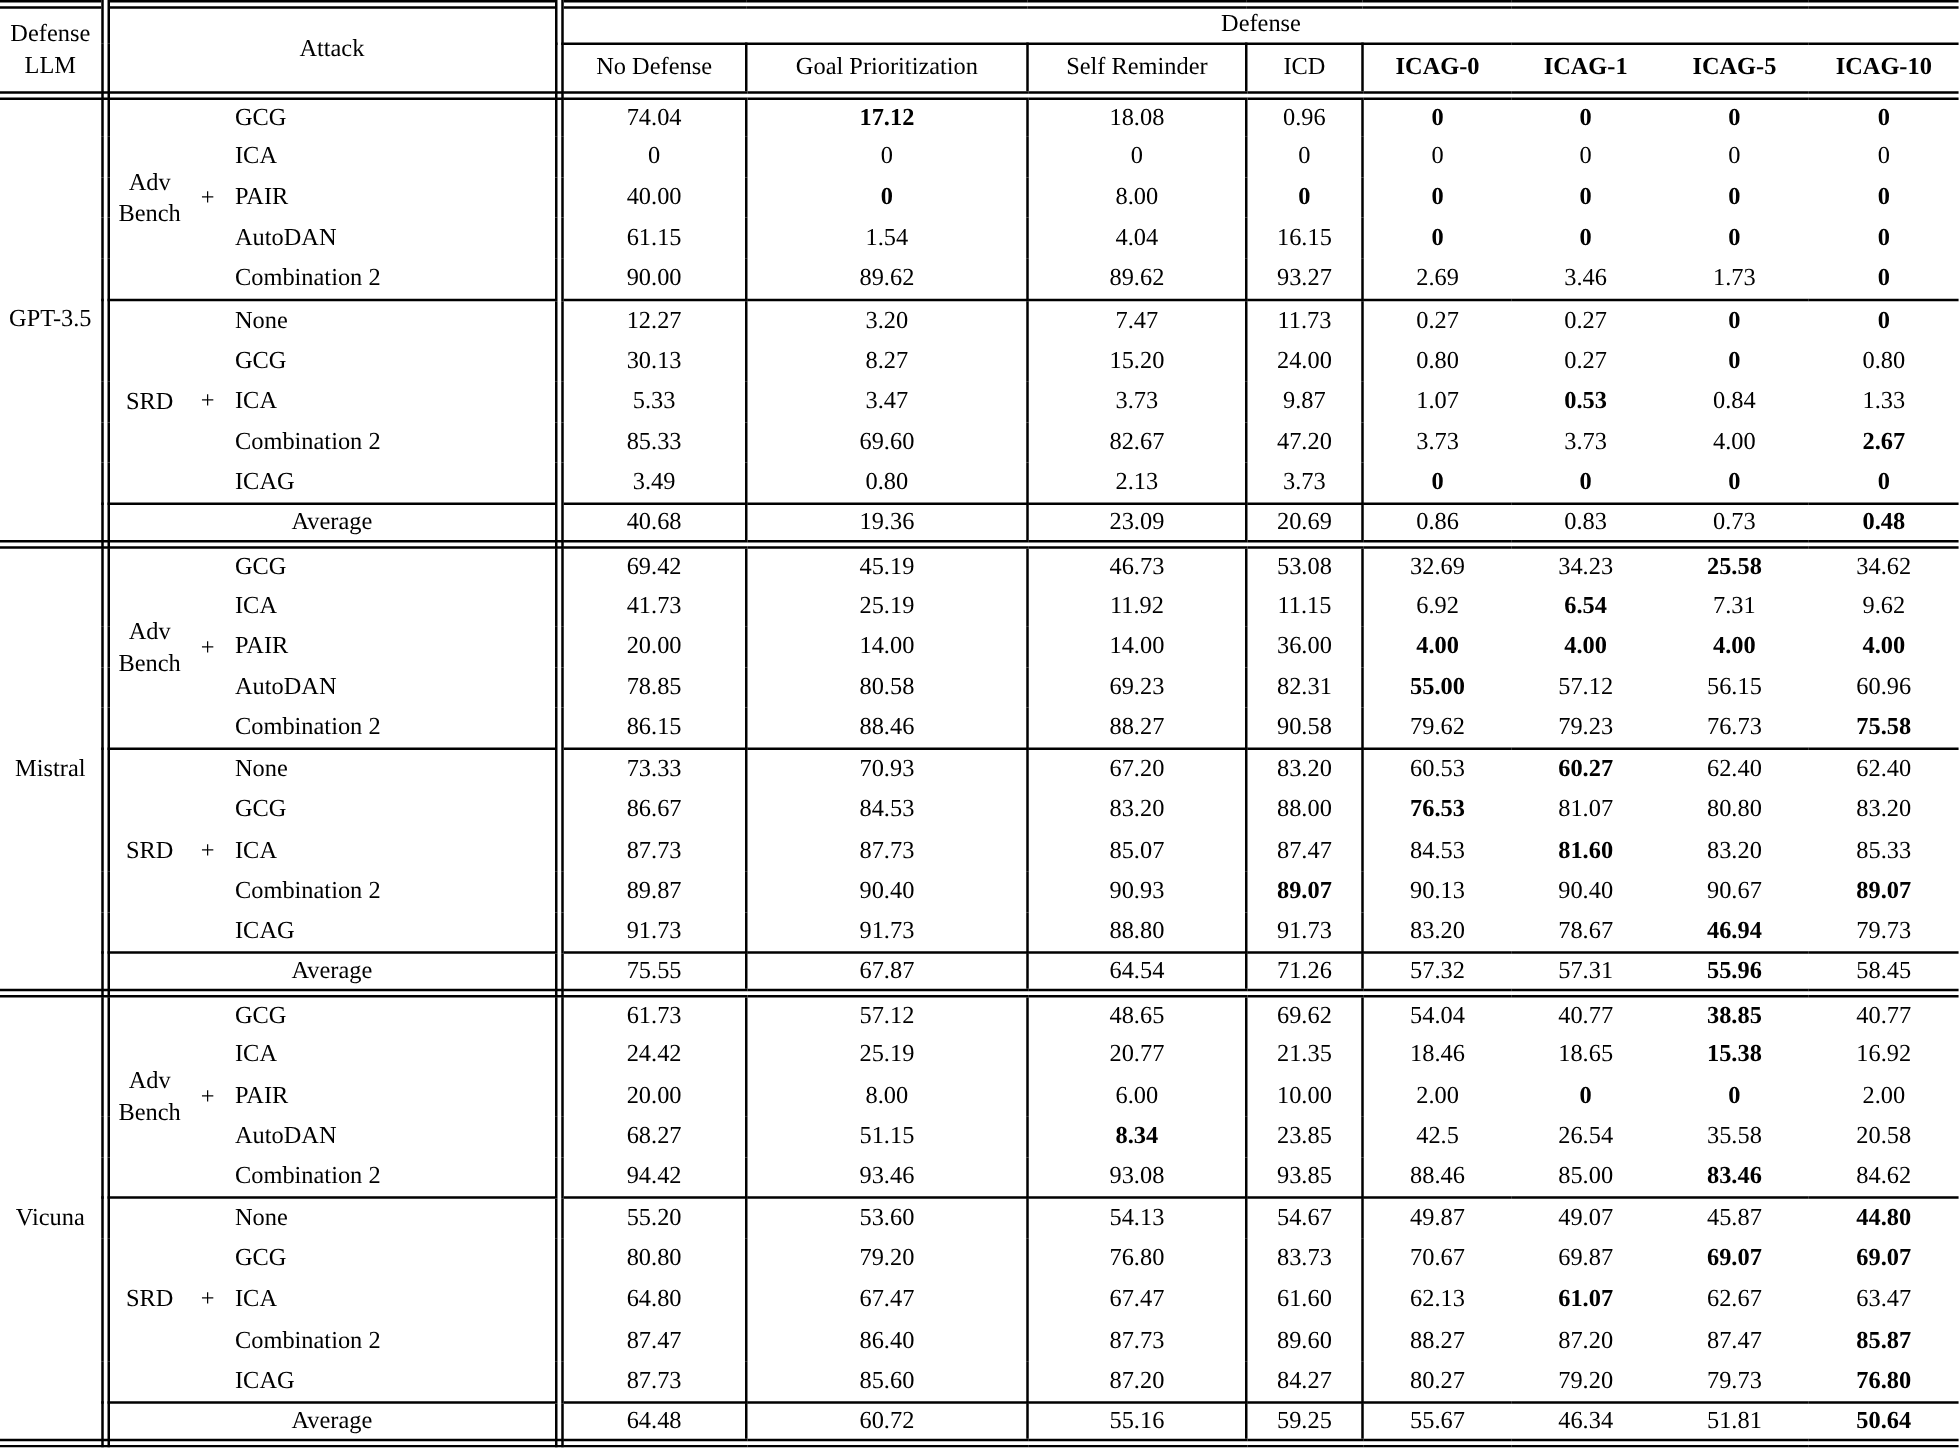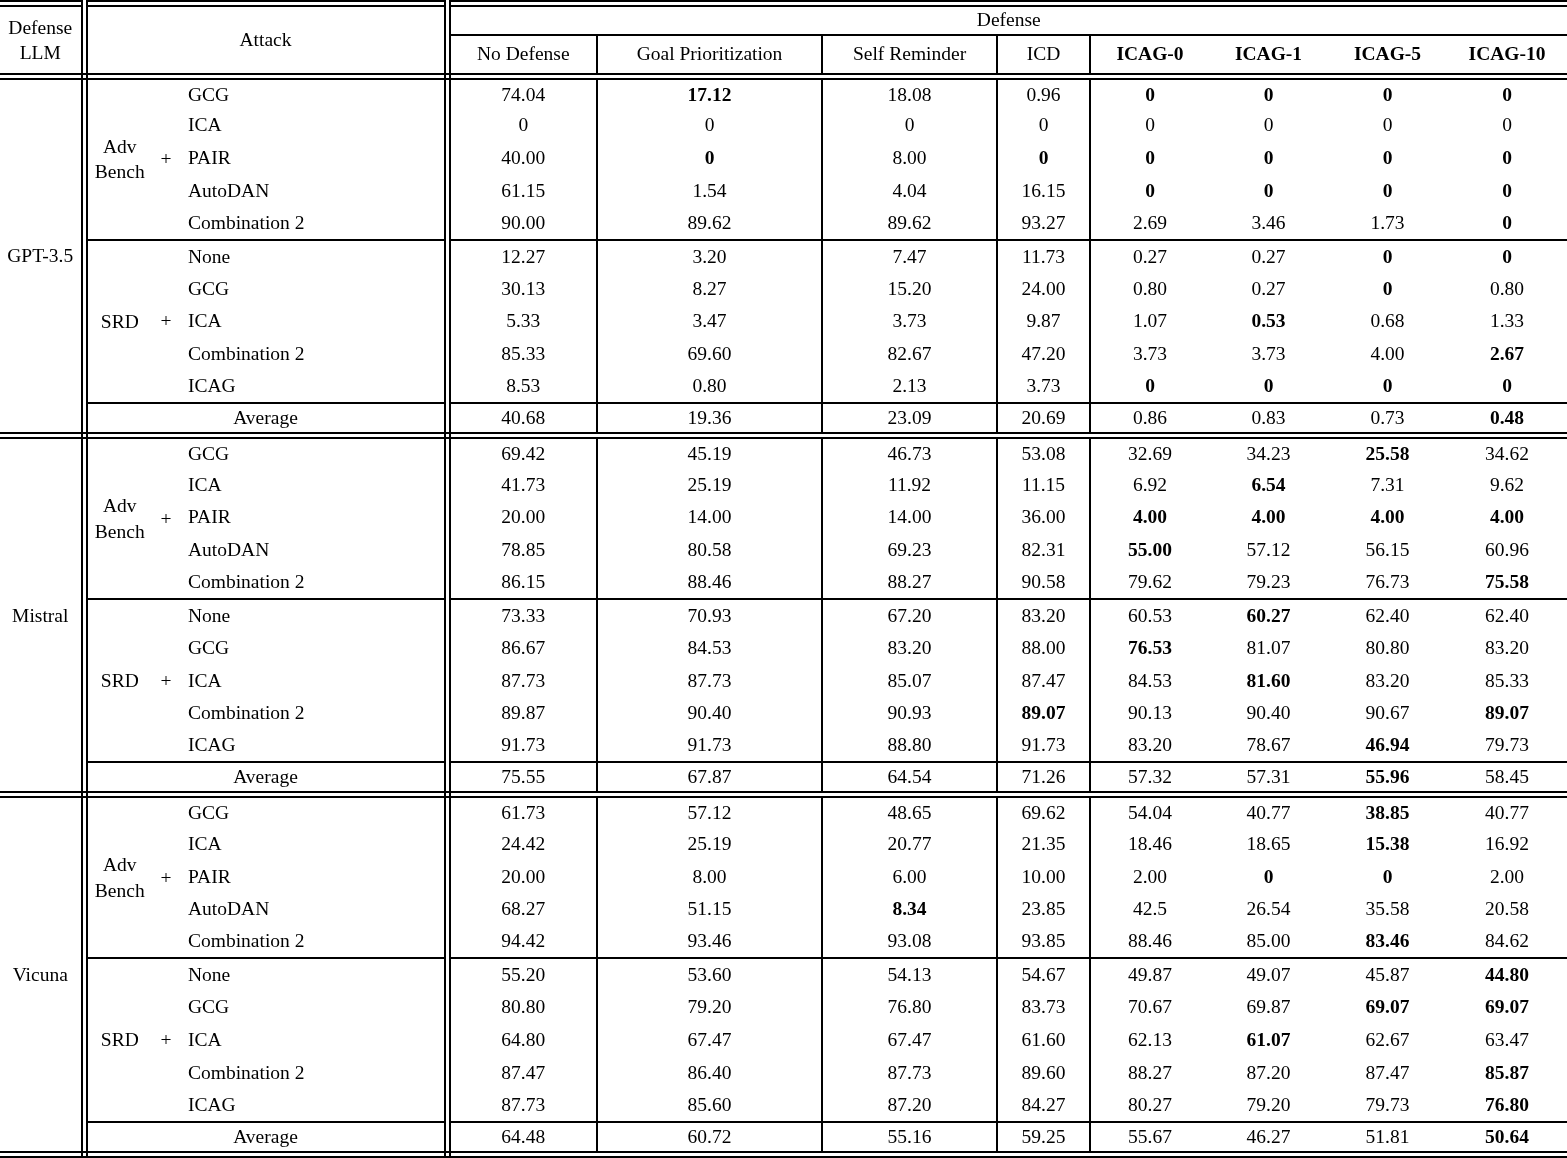--- a/index.html
+++ b/index.html
@@ -158,37 +158,37 @@
         <td class="">0.80</td>
       </tr>
       <tr>
         <td class="name v-double">ICA</td>
         <td class="v-single">5.33</td>
         <td class="v-single">3.47</td>
         <td class="v-single">3.73</td>
         <td class="v-single">9.87</td>
         <td class="">1.07</td>
         <td class="bold">0.53</td>
-        <td class="">0.68</td>
+        <td class="">0.84</td>
         <td class="">1.33</td>
       </tr>
       <tr>
         <td class="name v-double">Combination 2</td>
         <td class="v-single">85.33</td>
         <td class="v-single">69.60</td>
         <td class="v-single">82.67</td>
         <td class="v-single">47.20</td>
         <td class="">3.73</td>
         <td class="">3.73</td>
         <td class="">4.00</td>
         <td class="bold">2.67</td>
       </tr>
       <tr>
         <td class="name v-double hb-single">ICAG</td>
-        <td class="v-single hb-single">8.53</td>
+        <td class="v-single hb-single">3.49</td>
         <td class="v-single hb-single">0.80</td>
         <td class="v-single hb-single">2.13</td>
         <td class="v-single hb-single">3.73</td>
         <td class="hb-single bold">0</td>
         <td class="hb-single bold">0</td>
         <td class="hb-single bold">0</td>
         <td class="hb-single bold">0</td>
       </tr>
       <tr>
         <td class="v-double hb-double" colspan="3">Average</td>
@@ -444,18 +444,18 @@
         <td class="hb-single">79.73</td>
         <td class="hb-single bold">76.80</td>
       </tr>
       <tr>
         <td class="v-double hb-double" colspan="3">Average</td>
         <td class="v-single hb-double">64.48</td>
         <td class="v-single hb-double">60.72</td>
         <td class="v-single hb-double">55.16</td>
         <td class="v-single hb-double">59.25</td>
         <td class="hb-double">55.67</td>
-        <td class="hb-double">46.27</td>
+        <td class="hb-double">46.34</td>
         <td class="hb-double">51.81</td>
         <td class="hb-double bold">50.64</td>
       </tr>
     </tbody>
 </table>
 
 </body></html>

